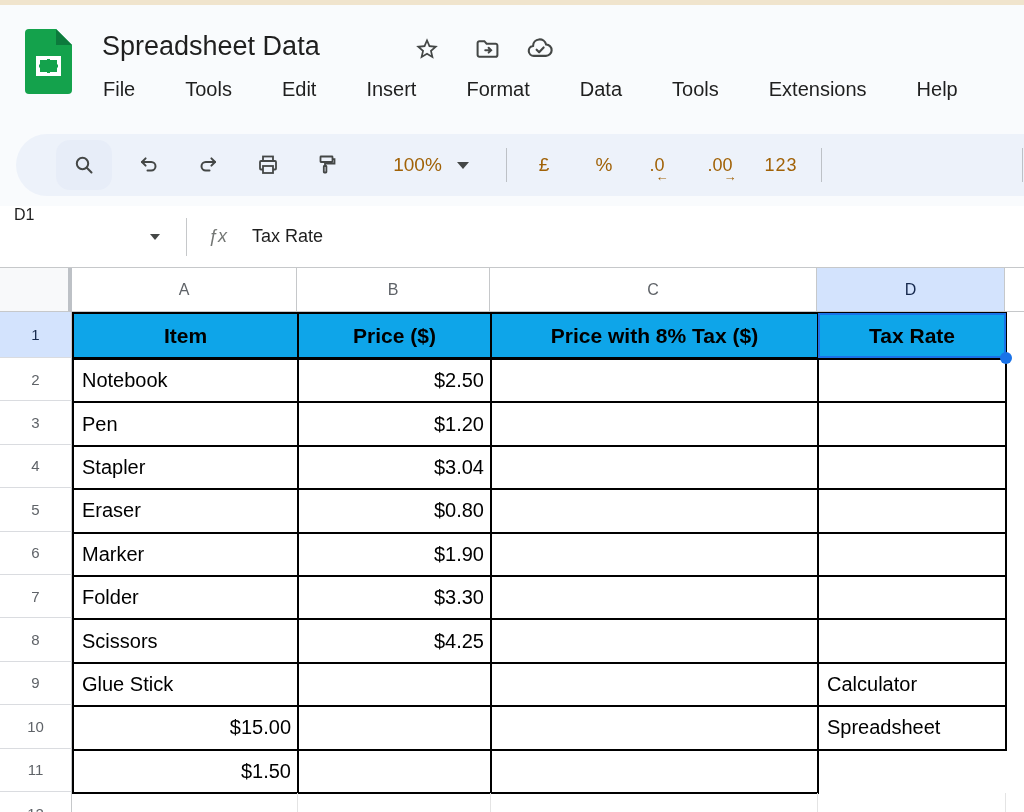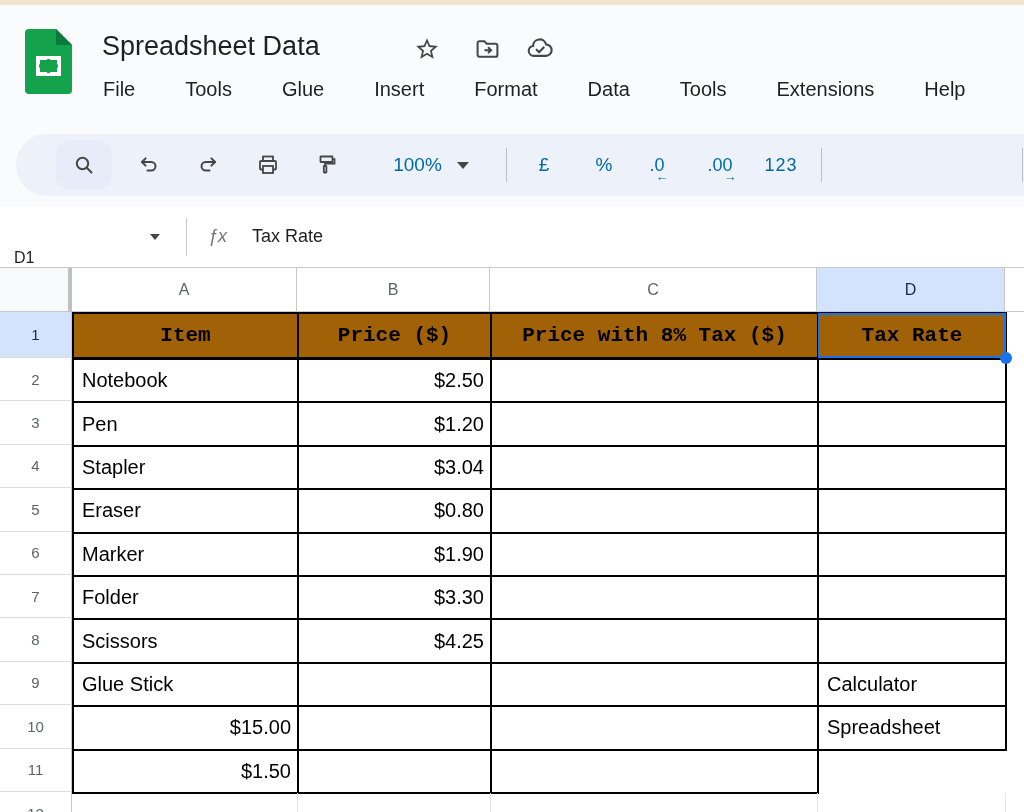--- a/index.html
+++ b/index.html
@@ -18,21 +18,21 @@
   .title-ic { position:absolute; top:34px; width:30px; height:30px; color:#444746; display:flex; align-items:center; justify-content:center; }
   .ic-star { left:412px; }
   .ic-folder { left:472px; }
   .ic-cloud { left:525px; }
 
   .menubar { position:absolute; left:103px; top:78px; display:flex; gap:50px; font-size:20px; color:#1f1f1f; }
   .menu-item { cursor:default; }
 
   
   .toolbar { position:absolute; left:16px; top:134px; width:1008px; height:62px; background:#edf2fa; border-radius:31px 0 0 31px; }
-  .tb { position:absolute; top:0; height:62px; display:flex; align-items:center; justify-content:center; color:#0369a1;text-align:center; }
+  .tb { position:absolute; top:0; height:62px; display:flex; align-items:center; justify-content:center; color:#a16207;text-align:center; }
   .tb svg { display:block; }
   .search-hl { position:absolute; left:40px; top:6px; width:56px; height:50px; border-radius:14px; background:#e7edf8; }
   .tb-search { left:56px; width:24px; }
   .tb-undo { left:121px; width:24px; }
   .tb-redo { left:180px; width:24px; }
   .tb-print { left:240px; width:24px; }
   .tb-paint { left:298px; width:24px; }
   .tb-zoom { left:360px; width:110px; gap:15px; font-size:19px; }
   .tb-text { font-size:19px; }
   .tb-gbp { left:512px; width:32px; }
@@ -43,21 +43,21 @@
   .tb-font { left:823px; width:164px; justify-content:space-between; padding:0 8px; font-size:20px; }
   .dec { position:relative; }
   .dec .dec-arrow { position:absolute; font-size:13px; font-weight:700; bottom:-8px; }
   .tb-dec0 .dec-arrow { right:-4px; }
   .tb-dec00 .dec-arrow { right:-4px; }
   .caret { width:0; height:0; border-left:6px solid transparent; border-right:6px solid transparent; border-top:7px solid #444746; }
   .tb-div { position:absolute; top:14px; width:1px; height:34px; background:#bdc1c6; }
 
   
   .formula-bar { position:absolute; left:0; top:206px; width:1024px; height:62px; background:#ffffff; border-bottom:1px solid #c6c8ca; }
-  .name-box { position:absolute; left:14px; top:0; height:61px; width:160px; display:flex; align-items:flex-end; font-size:16px; color:#1f1f1f; }
+  .name-box { position:absolute; left:14px; top:0; height:61px; width:160px; display:flex; align-items:flex-start; font-size:16px; color:#1f1f1f; }
   .name-caret { position:absolute; left:150px; top:28px; width:0; height:0; border-left:5px solid transparent; border-right:5px solid transparent; border-top:6px solid #444746; }
   .fb-div { position:absolute; left:186px; top:12px; width:1px; height:38px; background:#c6c8ca; }
   .fx { position:absolute; left:208px; top:0; height:61px; display:flex; align-items:center; font-size:18px; font-style:italic; color:#747775; }
   .fb-value { position:absolute; left:252px; top:0; height:61px; display:flex; align-items:center; font-size:18px; color:#1f1f1f; }
 
   
   .corner { position:absolute; left:0; top:268px; width:72px; height:44px; background:#f8f9fa; border-right:4px solid #bdc1c6; border-bottom:1px solid #c6c8ca; }
   .colh { position:absolute; top:268px; height:44px; background:#ffffff; border-right:1px solid #c6c8ca; border-bottom:1px solid #c6c8ca; display:flex; align-items:center; justify-content:center; font-size:16px; color:#5f6368; }
   .colh-a { left:72px; width:225px; }
   .colh-b { left:297px; width:193px; }
@@ -70,21 +70,21 @@
   .rh-1 { height:46px; background:#d3e3fd; color:#16294e; font-weight:500; }
   .rh-12 { height:43.4px; }
 
   
   .cells { position:absolute; left:72px; top:312px; width:935px; display:grid;
     grid-template-columns:225px 193px 327px 188px;
     grid-template-rows:46px repeat(10, 43.4px);
     border-top:2px solid #000; border-left:2px solid #000; background:#fff; }
   .cell { border-right:2px solid #000; border-bottom:2px solid #000; background:#fff;
     display:flex; align-items:center; font-size:20px; color:#000; overflow:hidden; white-space:nowrap; }
-  .hcell { background:#a16207; font-weight:700; justify-content:center; font-size:21px; border-bottom-width:3px;font-family:Liberation Mono, monospace; }
+  .hcell { background:#0ea5e9; font-weight:700; justify-content:center; font-size:21px; border-bottom-width:3px; }
   .item-cell { padding-left:8px; }
   .price-cell { justify-content:flex-end; padding-right:6px; }
   .d1 { position:relative; overflow:visible; }
   .sel-ring { position:absolute; inset:-1px; border:2px solid #1a73e8; z-index:3; pointer-events:none; }
   .fill-handle { position:absolute; right:-7px; bottom:-7px; width:12px; height:12px; border-radius:50%; background:#1a73e8; z-index:4; }
 
   .r12line { position:absolute; top:793px; width:1px; height:19px; background:#e4e4e4; }
 </style>
 </head>
 <body>
@@ -117,21 +117,21 @@
   <div class="title-ic ic-cloud">
     <svg width="30" height="30" viewBox="0 0 24 24" fill="none" stroke="#444746" stroke-width="1.7">
       <path d="M7 17.5 a4 4 0 0 1 -.55-7.96 A5.3 5.3 0 0 1 16.9 8.4 A3.7 3.7 0 0 1 16.6 17.5 z"></path>
       <path d="M9.3 12.6 l2 2 3.6-3.8" stroke-linecap="round" stroke-linejoin="round"></path>
     </svg>
   </div>
 
   <div class="menubar">
     <span class="menu-item">File</span>
     <span class="menu-item">Tools</span>
-    <span class="menu-item">Glue</span>
+    <span class="menu-item">Edit</span>
     <span class="menu-item">Insert</span>
     <span class="menu-item">Format</span>
     <span class="menu-item">Data</span>
     <span class="menu-item">Tools</span>
     <span class="menu-item">Extensions</span>
     <span class="menu-item">Help</span>
   </div>
 
   <div class="toolbar">
     <div class="search-hl"></div>

